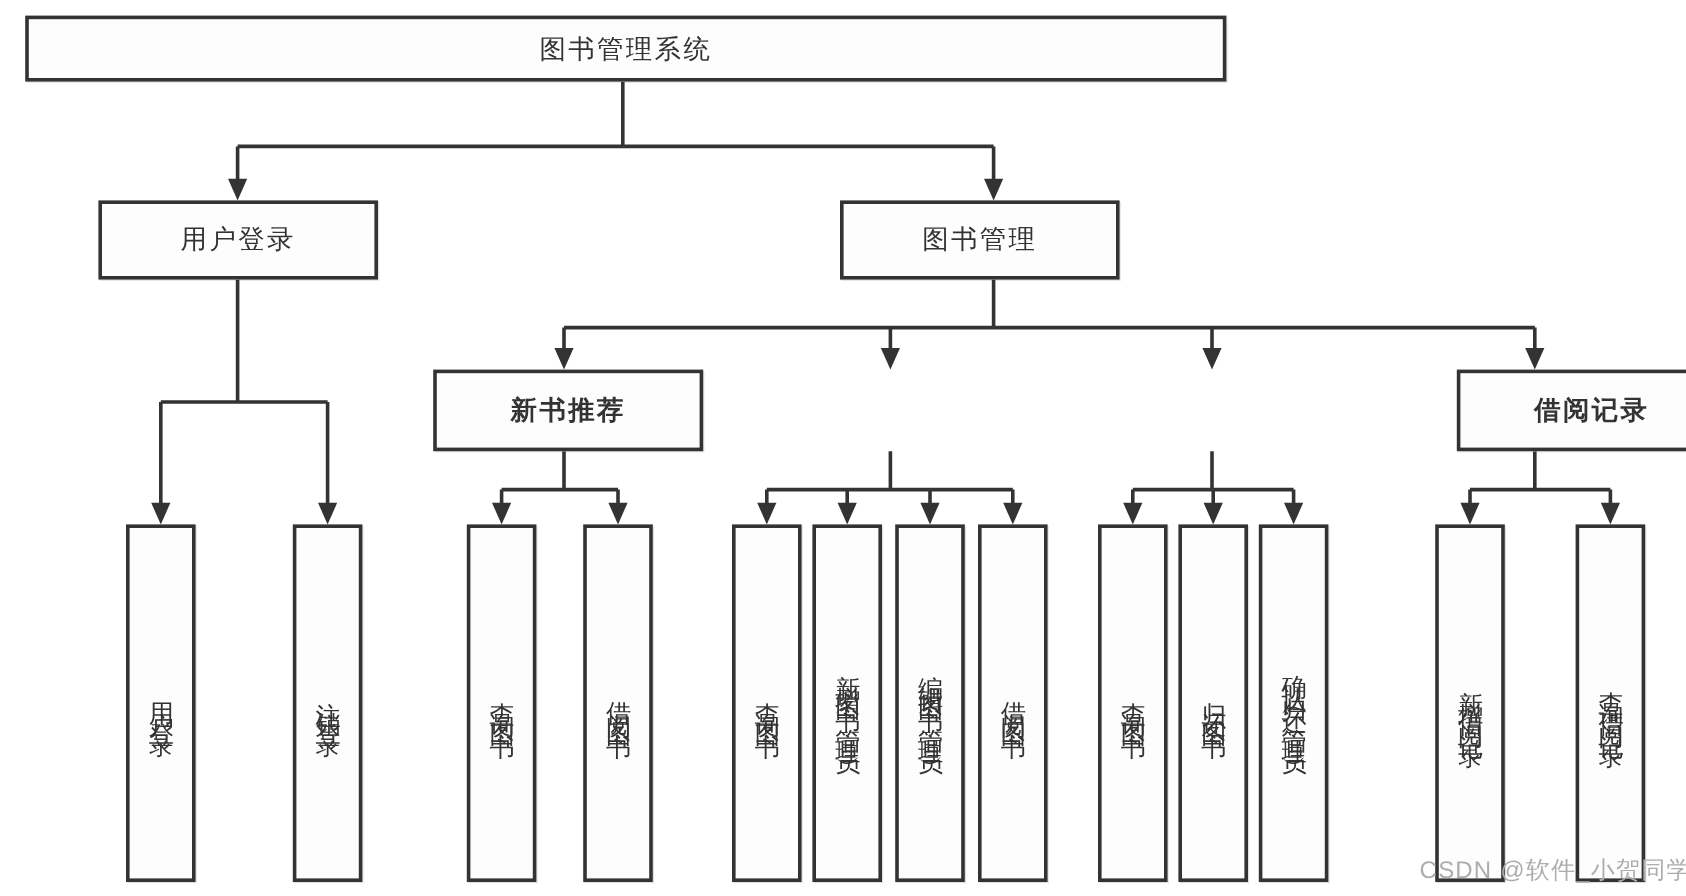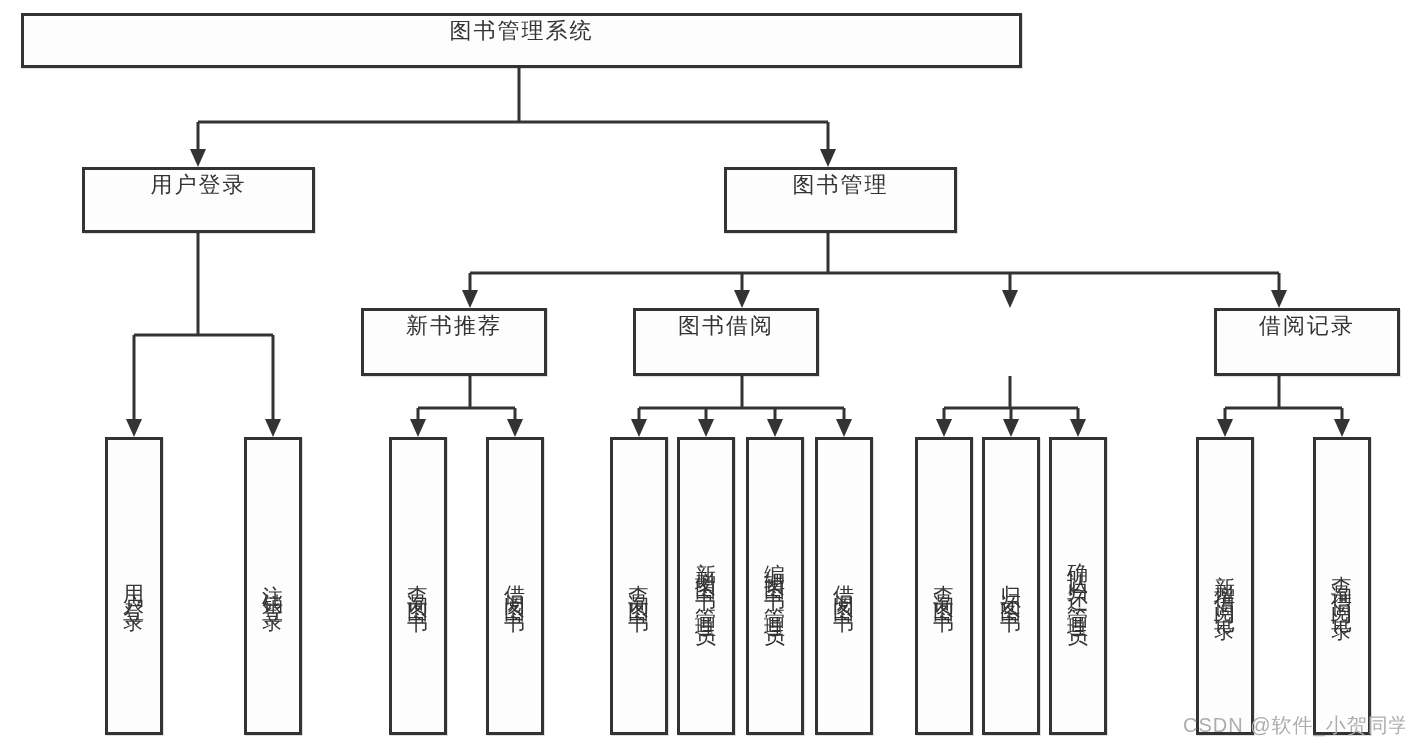--- a/index.html
+++ b/index.html
@@ -24,21 +24,21 @@
   .connectors polygon {
     fill: #333333;
     stroke: none;
   }
   .hbox {
     position: absolute;
     box-sizing: border-box;
     border: 3px solid #333333;
     background: #fdfdfd;
     display: flex;
-    align-items: flex-start;
+    align-items: center;
     justify-content: center;
     color: #333333;
     font-size: 22px;
     letter-spacing: 2px;
     box-shadow: 1px 1px 0 rgba(0,0,0,0.12);
   }
   .vbox {
     position: absolute;
     box-sizing: border-box;
     top: 437px;
@@ -55,22 +55,22 @@
   .vbox span {
     writing-mode: vertical-rl;
     text-orientation: mixed;
     font-size: 21px;
     letter-spacing: 9px;
     line-height: 1.0;
     white-space: nowrap;
   }
   .box-root      { left: 21px;   top: 13px;  width: 1001px; height: 55px; }
   .box-l2-login  { left: 82px;   top: 167px; width: 233px;  height: 66px; }
-  .box-l2-mgmt   { left: 724px;  top: 167px; width: 233px;  height: 66px; }
-  .box-l3 { top: 308px; height: 68px; width: 186px; }
+  .box-l2-mgmt   { left: 700px;  top: 167px; width: 233px;  height: 66px; }
+  .box-l3 { top: 308px; height: 68px; width: 225px; font-weight: bold; }
   .box-l3-recommend { left: 361px;  }
   .box-l3-borrow    { left: 633px;  }
   .box-l3-current   { left: 901px;  }
   .box-l3-records   { left: 1170px; margin-left: 44px; }
   .leaf-1  { left: 105px;  }
   .leaf-2  { left: 244px;  }
   .leaf-3  { left: 389px;  }
   .leaf-4  { left: 486px;  }
   .leaf-5  { left: 610px;  }
   .leaf-6  { left: 677px;  }
@@ -147,23 +147,20 @@
   <div class="hbox box-l2-login">
     <span>用户登录</span>
   </div>
   <div class="hbox box-l2-mgmt">
     <span>图书管理</span>
   </div>
 
   <div class="hbox box-l3 box-l3-recommend">
     <span>新书推荐</span>
   </div>
-  <div class="hbox box-l3 box-l3-borrow">
-    <span>图书借阅</span>
-  </div>
   <div class="hbox box-l3 box-l3-records">
     <span>借阅记录</span>
   </div>
 
   <div class="vbox leaf-1">
     <span>用户登录</span>
   </div>
   <div class="vbox leaf-2">
     <span>注销登录</span>
   </div>

